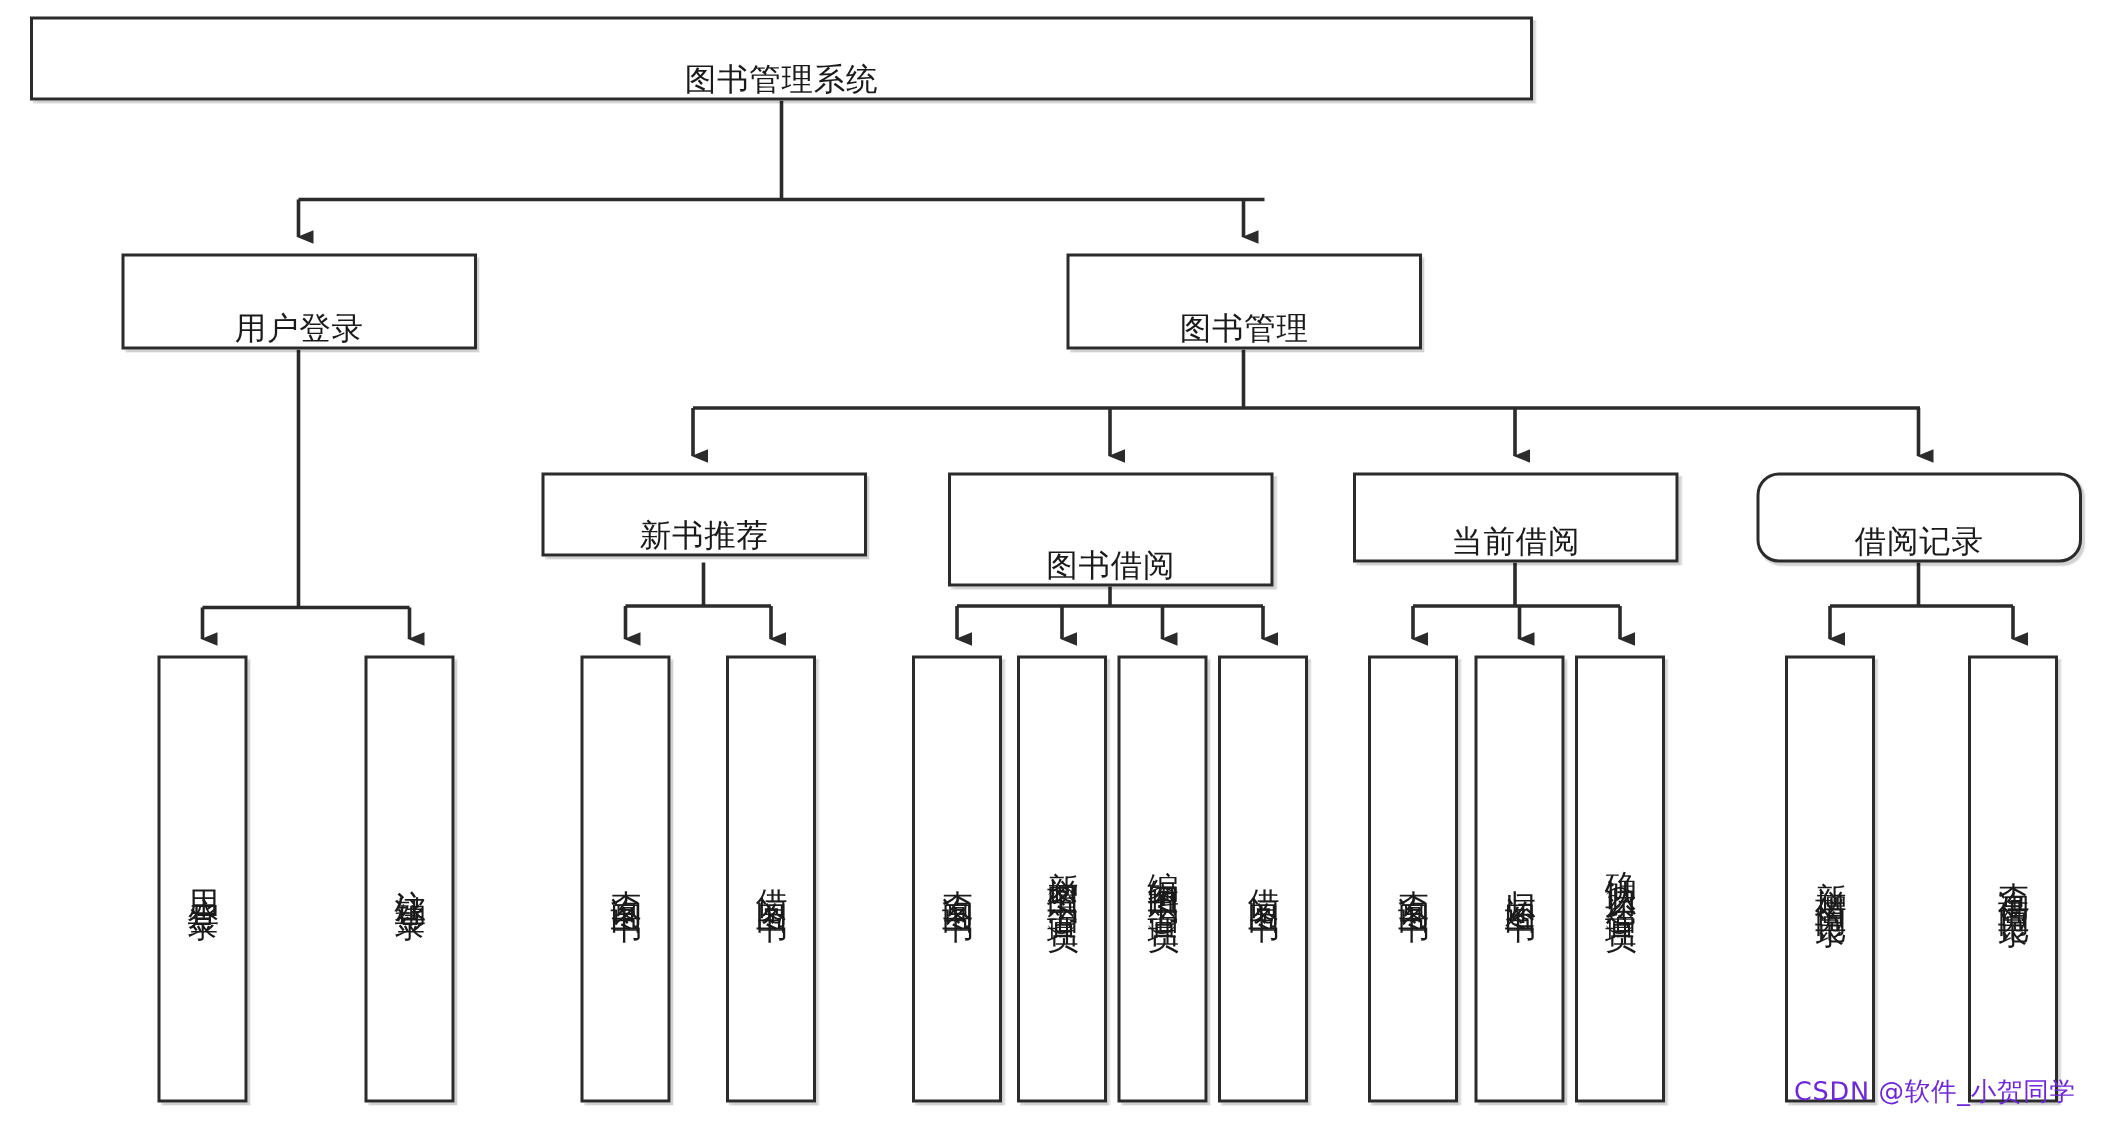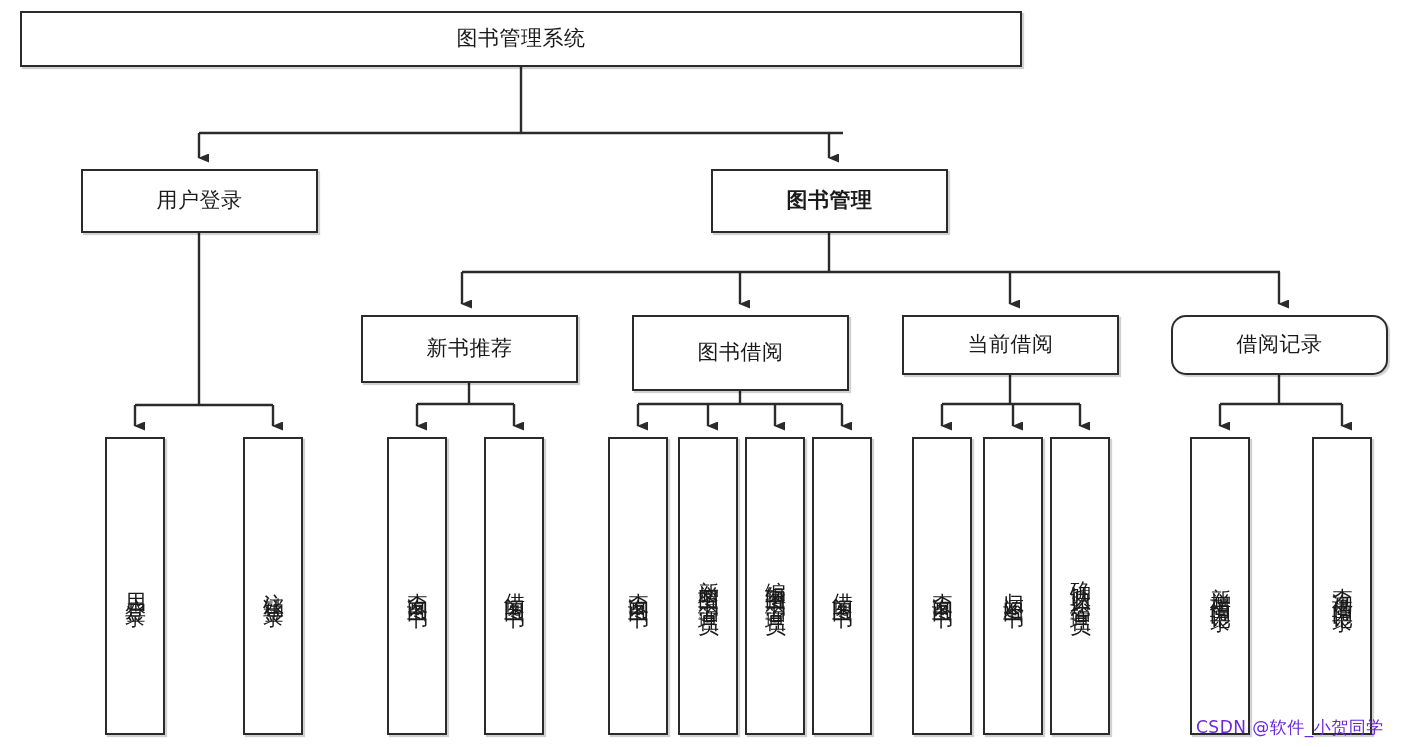--- a/index.html
+++ b/index.html
@@ -25,21 +25,21 @@
     top: 0;
     width: 1405px;
     height: 747px;
   }
   .node-box {
     position: absolute;
     box-sizing: border-box;
     border: 2px solid #2b2b2b;
     background: #ffffff;
     display: flex;
-    align-items: center;
+    align-items: flex-end;
     justify-content: center;
     box-shadow: 2px 2px 1px rgba(0,0,0,0.18);
   }
   .node-label-h {
     font-size: 21px;
     color: #1a1a1a;
     line-height: 1.1;
     letter-spacing: 0.5px;
     white-space: nowrap;
   }
@@ -132,25 +132,25 @@
     </g>
   </svg>
 
   <div class="node-box" style="left:20px; top:11px; width:1002px; height:56px;">
     <span class="node-label-h">图书管理系统</span>
   </div>
 
   <div class="node-box" style="left:81px; top:169px; width:237px; height:64px;">
     <span class="node-label-h">用户登录</span>
   </div>
-  <div class="node-box" style="left:711px; top:169px; width:237px; height:64px;font-weight:bold;">
+  <div class="node-box" style="left:711px; top:169px; width:237px; height:64px;">
     <span class="node-label-h">图书管理</span>
   </div>
 
-  <div class="node-box" style="left:361px; top:315px; width:217px; height:68px;">
+  <div class="node-box" style="left:361px; top:315px; width:217px; height:56px;">
     <span class="node-label-h">新书推荐</span>
   </div>
   <div class="node-box" style="left:632px; top:315px; width:217px; height:76px;">
     <span class="node-label-h">图书借阅</span>
   </div>
   <div class="node-box" style="left:902px; top:315px; width:217px; height:60px;">
     <span class="node-label-h">当前借阅</span>
   </div>
   <div class="node-box" style="left:1171px; top:315px; width:217px; height:60px;border-radius:15px;">
     <span class="node-label-h">借阅记录</span>

